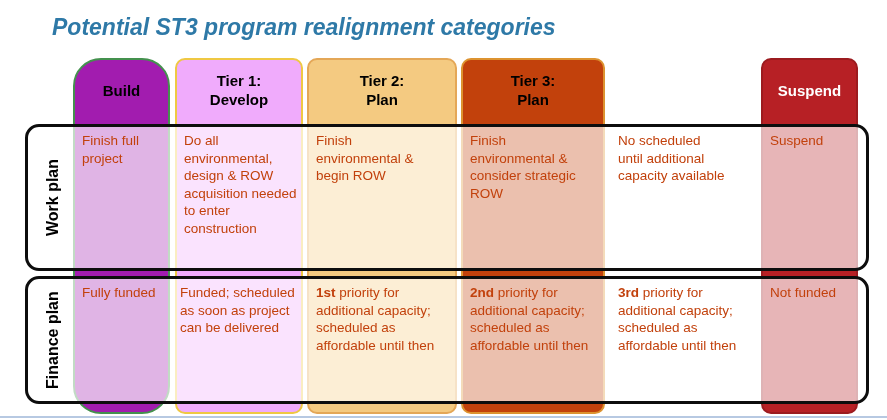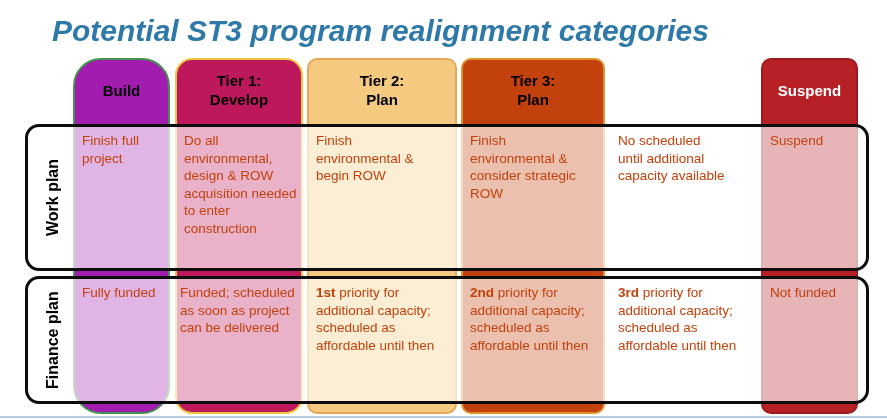--- a/index.html
+++ b/index.html
@@ -2,30 +2,30 @@
 <html><head>
 <meta charset="utf-8">
 <style>
   html,body{margin:0;padding:0;background:#fff;}
   .stage{
     position:relative;width:887px;height:420px;overflow:hidden;background:#ffffff;
     font-family:"Liberation Sans",sans-serif;
   }
   .title{
     position:absolute;left:52px;top:14px;width:800px;
-    font-size:30px;font-weight:bold;font-style:italic;color:#2E79A7;
+    font-size:23px;font-weight:bold;font-style:italic;color:#2E79A7;
     white-space:nowrap;letter-spacing:0px;
   }
   
   .col{
     position:absolute;top:58px;height:356px;border-radius:10px;
     box-sizing:border-box;border:2px solid transparent;z-index:1;
   }
   .col-build{background:#a21caf;border-color:#44914E;border-radius:28px;}
-  .col-tier1{background:#be185d;border-color:#EFC843;border-radius:17px;}
+  .col-tier1{background:#f0abfc;border-color:#EFC843;}
   .col-tier2{background:#F4CA81;border-color:#E4A757;}
   .col-tier3{background:#c2410c;border-color:#DD9330;}
   .col-tier4{background:#EC8D2D;border-color:#D67621;}
   .col-suspend{background:#B72025;border-color:#9C1B1F;}
   .col-header{
     position:absolute;top:0;left:0;right:0;height:62px;
     display:flex;flex-direction:column;align-items:center;justify-content:center;
     font-size:15px;font-weight:bold;color:#000;line-height:1.25;text-align:center;
   }
   .col-header span{display:block;}

